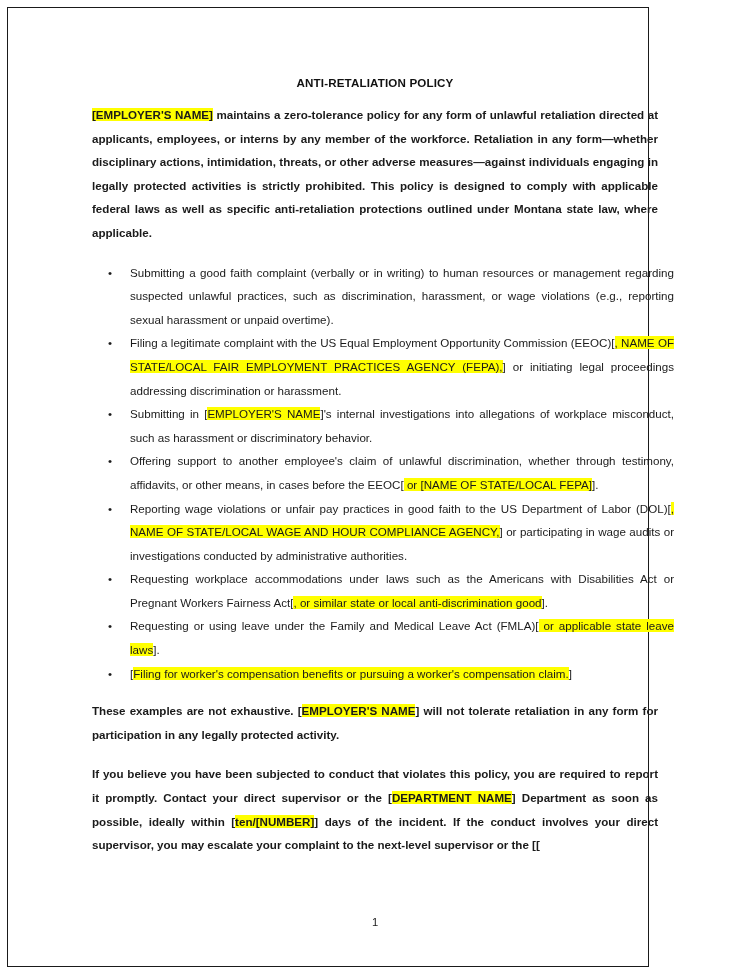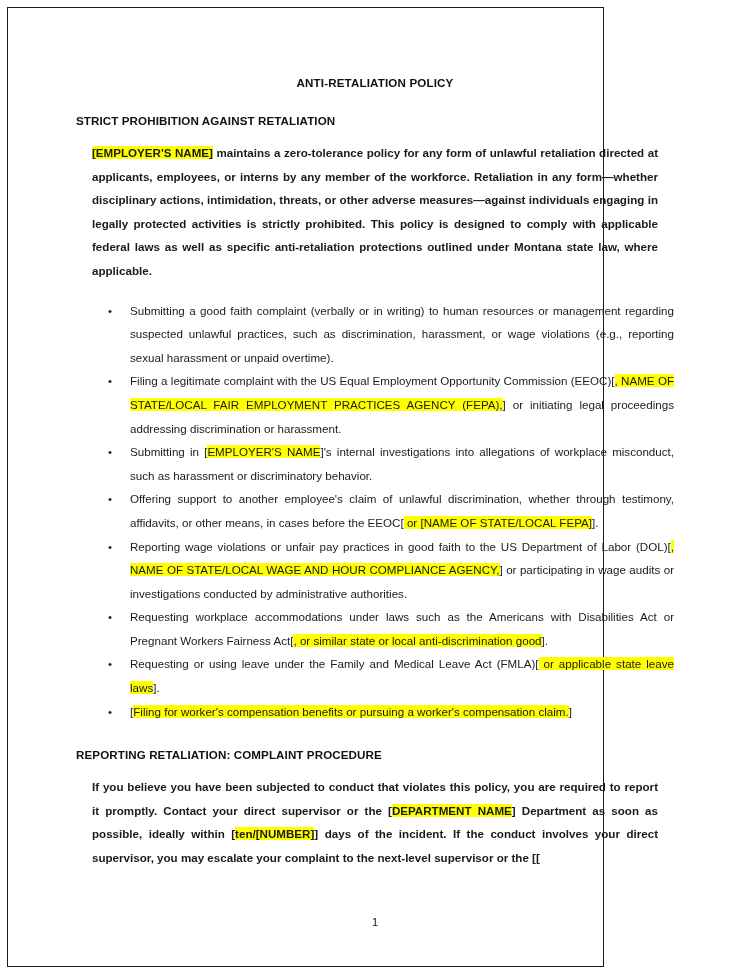--- a/index.html
+++ b/index.html
@@ -10,21 +10,21 @@
   body {
     width: 750px;
     height: 978px;
     font-family: "Liberation Sans", sans-serif;
     overflow: hidden;
   }
   .page {
     position: absolute;
     left: 7px;
     top: 7px;
-    width: 597px;
+    width: 642px;
     height: 960px;
     box-sizing: border-box;
     border: 1.6px solid #1a1a1a;
     background: #ffffff;
   }
   .page-inner {
     position: absolute;
     left: 68px;
     top: 0;
     width: 598px;
@@ -101,21 +101,20 @@
   }
 </style>
 </head>
 <body>
 
 <div class="page">
   <div class="page-inner">
 
     <div class="doc-title">ANTI-RETALIATION POLICY</div>
 
-    <div class="section-heading">STRICT PROHIBITION AGAINST RETALIATION</div>
 
     <p class="body-text"><span class="hl">[EMPLOYER'S NAME]</span><span> maintains a zero-tolerance policy for any form of unlawful retaliation directed at applicants, employees, or interns by any member of the workforce. Retaliation in any form—whether disciplinary actions, intimidation, threats, or other adverse measures—against individuals engaging in legally protected activities is strictly prohibited. This policy is designed to comply with applicable federal laws as well as specific anti-retaliation protections outlined under Montana state law, where applicable.</span></p>
 
 
 
     <ul class="bullets">
       <li>
         <span class="bullet-glyph">•</span><span>Submitting a good faith complaint (verbally or in writing) to human resources or management regarding suspected unlawful practices, such as discrimination, harassment, or wage violations (e.g., reporting sexual harassment or unpaid overtime).</span><span class="hl"></span><span></span>
       </li>
       <li>
@@ -134,21 +133,21 @@
         <span class="bullet-glyph">•</span><span>Requesting workplace accommodations under laws such as the Americans with Disabilities Act or Pregnant Workers Fairness Act[</span><span class="hl">, or similar state or local anti-discrimination good</span><span>].</span>
       </li>
       <li>
         <span class="bullet-glyph">•</span><span>Requesting or using leave under the Family and Medical Leave Act (FMLA)[</span><span class="hl"> or applicable state leave laws</span><span>].</span>
       </li>
       <li>
         <span class="bullet-glyph">•</span><span>[</span><span class="hl">Filing for worker's compensation benefits or pursuing a worker's compensation claim.</span><span>]</span>
       </li>
     </ul>
 
+    <p class="body-text tight"><span>These examples are not exhaustive. [</span><span class="hl">EMPLOYER'S NAME</span><span>] will not tolerate retaliation in any form for participation in any legally protected activity.</span></p>
 
-    <div class="section-heading">REPORTING RETALIATION: COMPLAINT PROCEDURE</div>
 
     <p class="body-text"><span>If you believe you have been subjected to conduct that violates this policy, you are required to report it promptly. Contact your direct supervisor or the [</span><span class="hl">DEPARTMENT NAME</span><span>] Department as soon as possible, ideally within [</span><span class="hl">ten/[NUMBER]</span><span>] days of the incident. If the conduct involves your direct supervisor, you may escalate your complaint to the next-level supervisor or the [[</span></p>
 
     <div class="page-number">1</div>
 
   </div>
 </div>
 
 </body></html>

